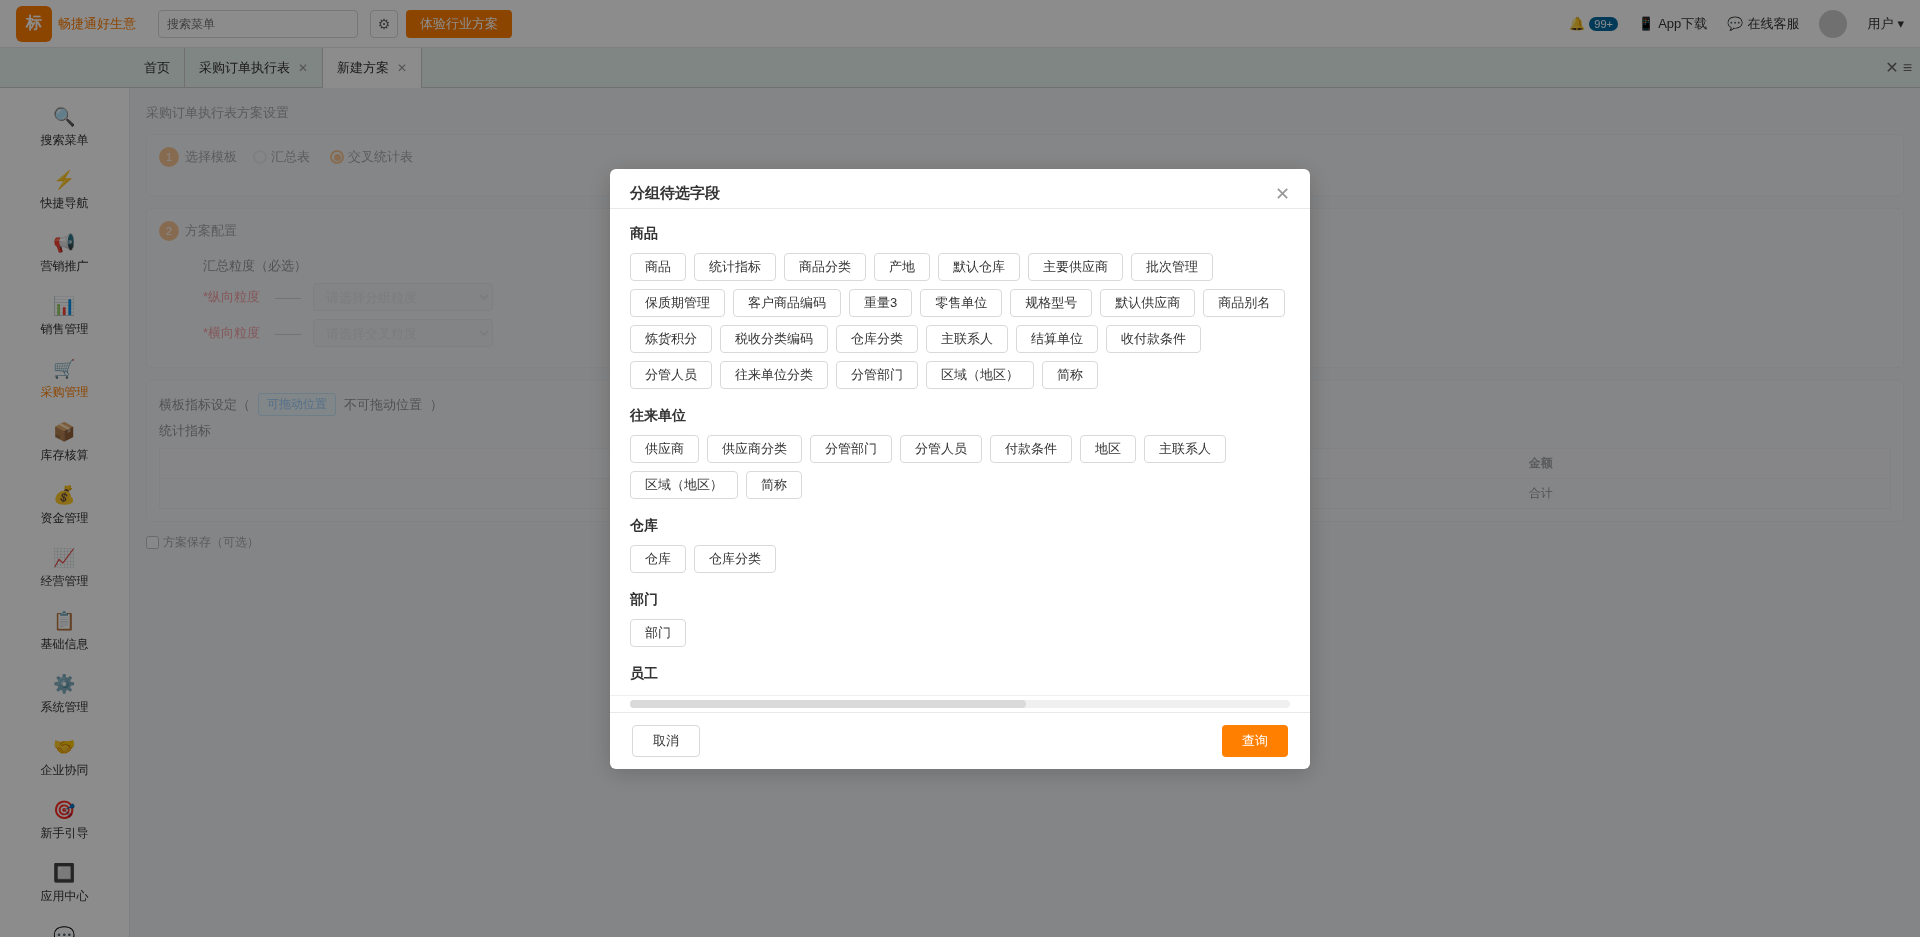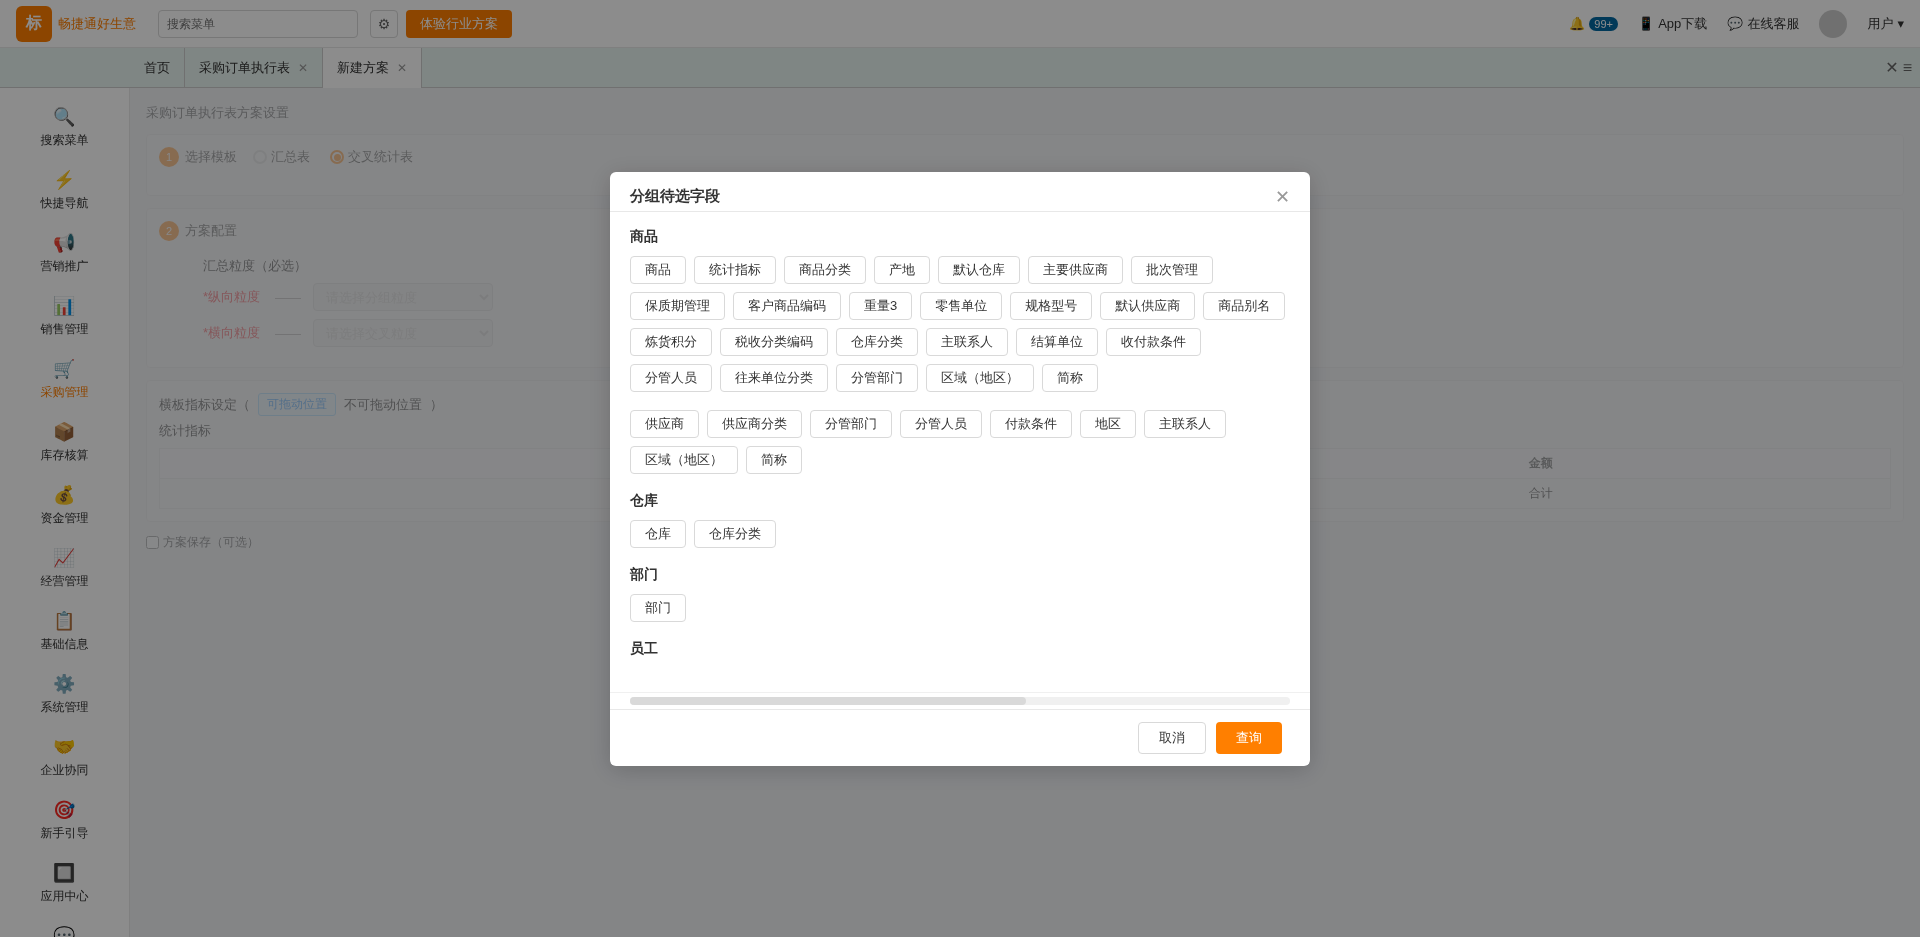--- a/index.html
+++ b/index.html
@@ -68,21 +68,21 @@
     .modal-body::-webkit-scrollbar { width: 6px; }
     .modal-body::-webkit-scrollbar-thumb { background: #d9d9d9; border-radius: 3px; }
 
     
     .field-group { margin-bottom: 18px; }
     .field-group-title { font-size: 14px; font-weight: 600; color: #333; margin-bottom: 10px; }
     .field-tags { display: flex; flex-wrap: wrap; gap: 8px; }
     .field-tag { height: 28px; border: 1px solid #d9d9d9; border-radius: 4px; padding: 0 14px; font-size: 13px; color: #333; display: flex; align-items: center; cursor: pointer; background: #fff; }
 
     
-    .modal-footer { display: flex; justify-content: flex-end; gap: 10px; padding: 12px 28px; border-top: 1px solid #e8e8e8; flex-shrink: 0; }
+    .modal-footer { display: flex; justify-content: space-between; gap: 10px; padding: 12px 22px; border-top: 1px solid #e8e8e8; flex-shrink: 0; }
     .btn-cancel { height: 32px; padding: 0 20px; border: 1px solid #d9d9d9; border-radius: 4px; background: #fff; cursor: pointer; font-size: 13px; color: #333; }
     .btn-confirm { height: 32px; padding: 0 20px; border: none; border-radius: 4px; background: #ff7f00; color: white; cursor: pointer; font-size: 13px; }
 
     
     .bg-content { opacity: 0.4; pointer-events: none; }
     .bg-section { background: #f9f9f9; border: 1px solid #e8e8e8; padding: 12px; border-radius: 4px; margin-bottom: 12px; }
     .bg-table { width: 100%; border-collapse: collapse; margin-top: 8px; }
     .bg-table th, .bg-table td { border: 1px solid #e8e8e8; padding: 6px 10px; font-size: 12px; text-align: center; }
     .bg-table th { background: #fafafa; color: #333; }
     .indicator-row { display: flex; align-items: center; gap: 8px; margin-bottom: 6px; }
@@ -319,20 +319,21 @@
           <span class="field-tag">收付款条件</span>
           <span class="field-tag">分管人员</span>
           <span class="field-tag">往来单位分类</span>
           <span class="field-tag">分管部门</span>
           <span class="field-tag">区域（地区）</span>
           <span class="field-tag">简称</span>
         </div>
       </div>
 
       <div class="field-group">
+        <div class="field-group-title">往来单位</div>
         <div class="field-tags">
           <span class="field-tag">供应商</span>
           <span class="field-tag">供应商分类</span>
           <span class="field-tag">分管部门</span>
           <span class="field-tag">分管人员</span>
           <span class="field-tag">付款条件</span>
           <span class="field-tag">地区</span>
           <span class="field-tag">主联系人</span>
           <span class="field-tag">区域（地区）</span>
           <span class="field-tag">简称</span>

